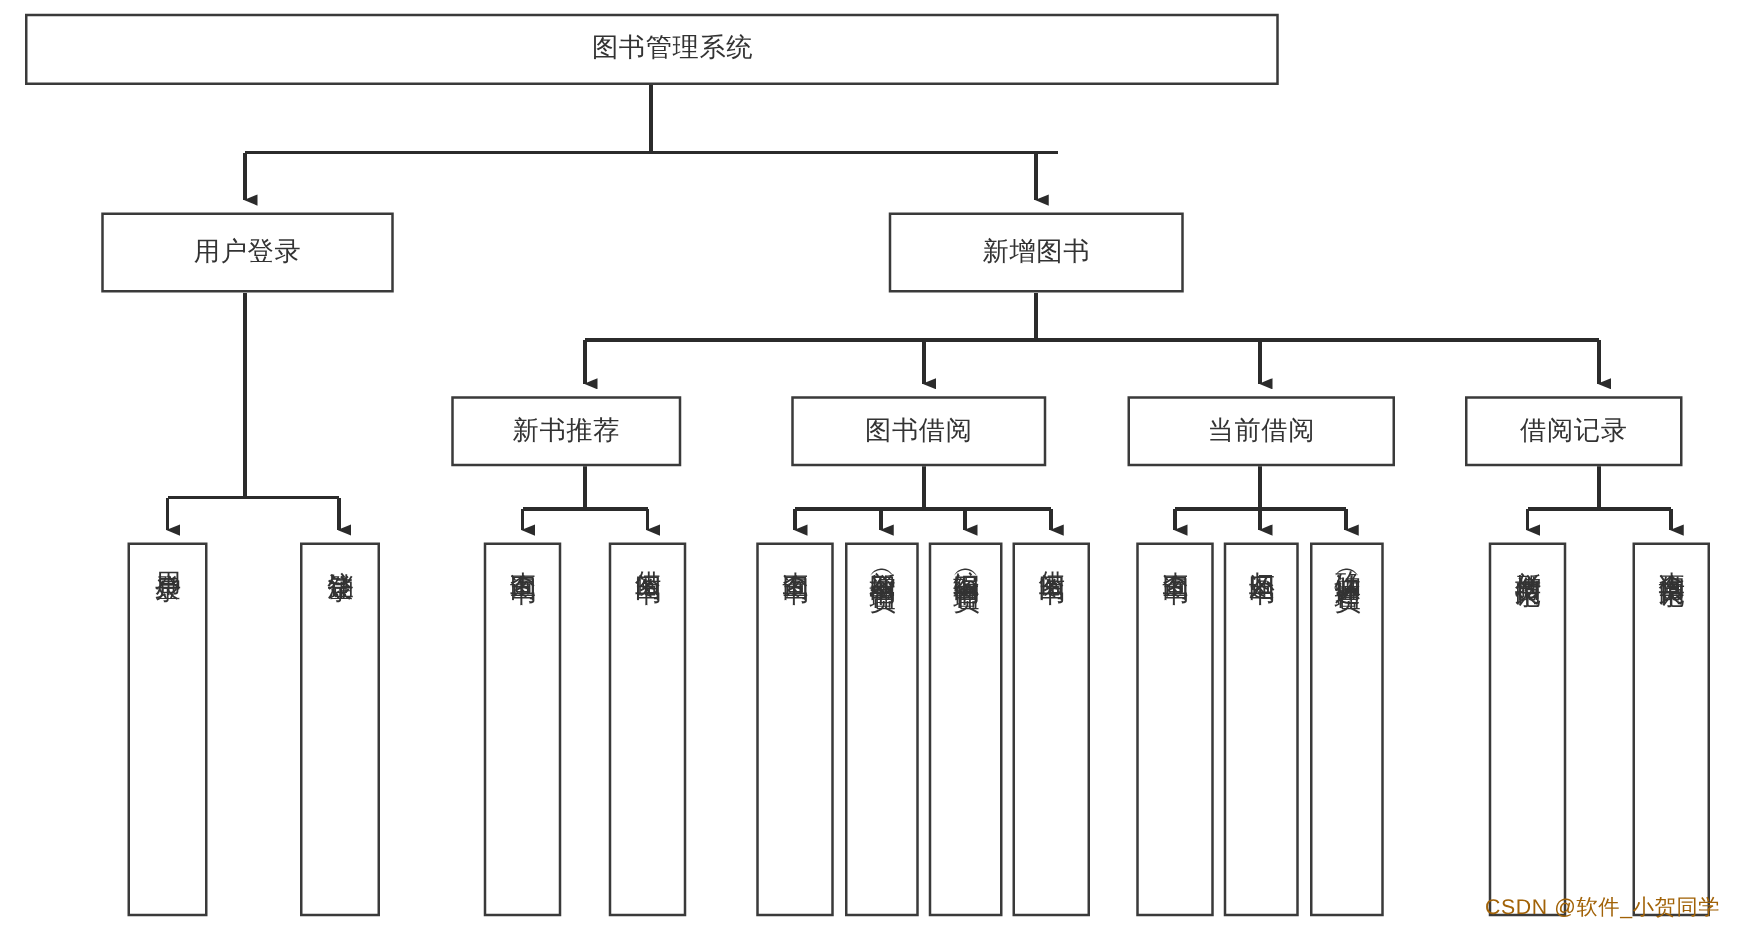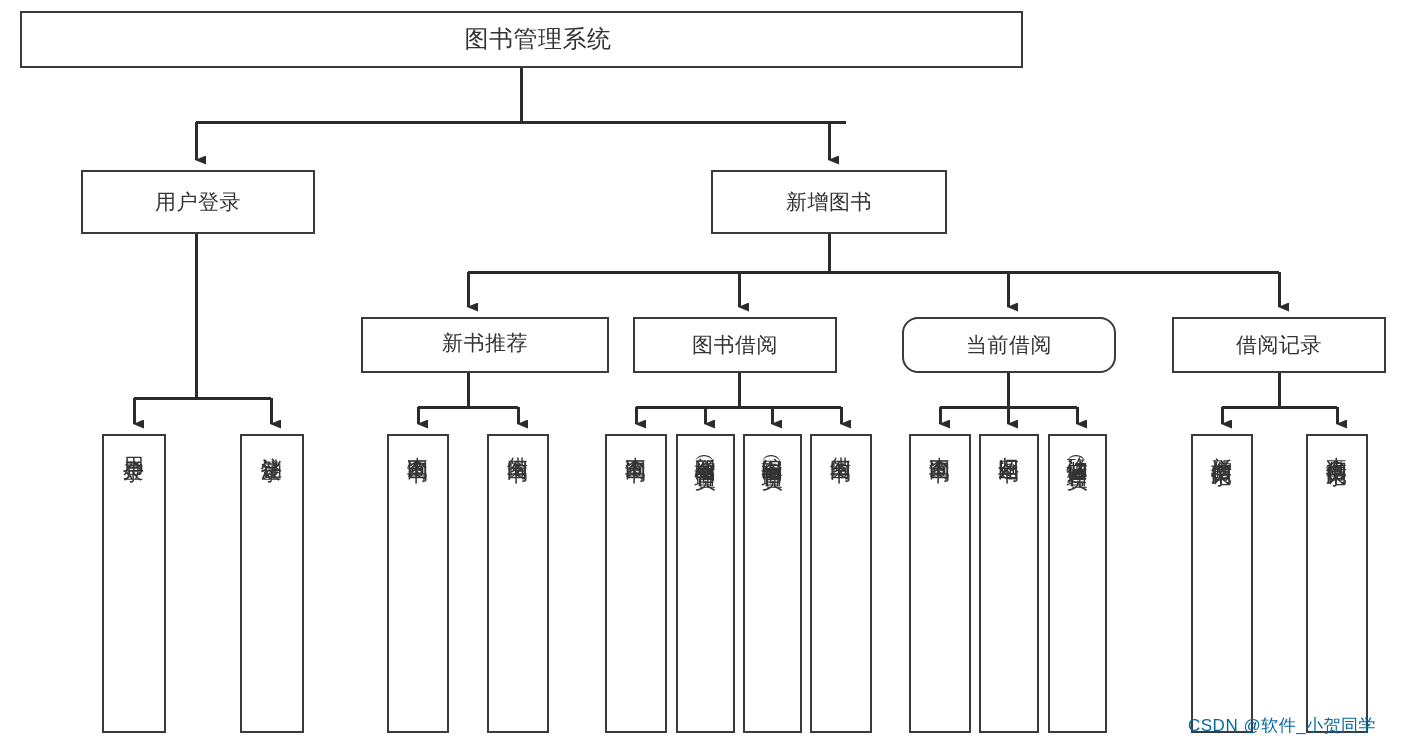--- a/index.html
+++ b/index.html
@@ -43,21 +43,21 @@
     line-height: 1.18;
     white-space: nowrap;
     color: #333333;
   }
   
   .node.horiz .node-label {
     font-size: 21px;
     letter-spacing: 0.5px;
   }
   .node.root .node-label {
-    font-size: 24px;
+    font-size: 21px;
     margin-left: 33px;
   }
   
   .node.vert {
     align-items: flex-start;
     justify-content: center;
     padding-top: 4px;
   }
   .node.vert .node-label {
     writing-mode: vertical-rl;
@@ -65,21 +65,21 @@
     font-size: 21px;
     letter-spacing: 2px;
     line-height: 1;
     white-space: normal;
   }
   .watermark {
     position: absolute;
     left: 1188px;
     top: 714px;
     font-size: 17px;
-    color: #0369a1;
+    color: #a16207;
     white-space: nowrap;
     letter-spacing: 0.5px;
   }
 </style>
 </head>
 <body>
 
 <div id="diagram">
 
   <svg id="connectors" width="1405" height="747" viewBox="0 0 1405 747" xmlns="http://www.w3.org/2000/svg">
@@ -137,33 +137,33 @@
   </div>
 
   <div class="node horiz" style="left:81px; top:170px; width:234px; height:64px;">
     <span class="node-label">用户登录</span>
   </div>
 
   <div class="node horiz" style="left:711px; top:170px; width:236px; height:64px;">
     <span class="node-label">新增图书</span>
   </div>
 
-  <div class="node horiz" style="left:361px; top:317px; width:248px; height:56px;font-family:Liberation Mono, monospace;">
+  <div class="node horiz" style="left:361px; top:317px; width:184px; height:56px;">
     <span class="node-label">新书推荐</span>
   </div>
 
   <div class="node horiz" style="left:633px; top:317px; width:204px; height:56px;">
     <span class="node-label">图书借阅</span>
   </div>
 
-  <div class="node horiz" style="left:902px; top:317px; width:214px; height:56px;border-radius:16px;">
+  <div class="node horiz" style="left:902px; top:317px; width:214px; height:56px;">
     <span class="node-label">当前借阅</span>
   </div>
 
-  <div class="node horiz" style="left:1172px; top:317px; width:214px; height:56px;">
+  <div class="node horiz" style="left:1172px; top:317px; width:174px; height:56px;">
     <span class="node-label">借阅记录</span>
   </div>
 
   <div class="node vert" style="left:102px; top:434px; width:64px; height:299px;">
     <span class="node-label">用户登录</span>
   </div>
 
   <div class="node vert" style="left:240px; top:434px; width:64px; height:299px;">
     <span class="node-label">注销登录</span>
   </div>

